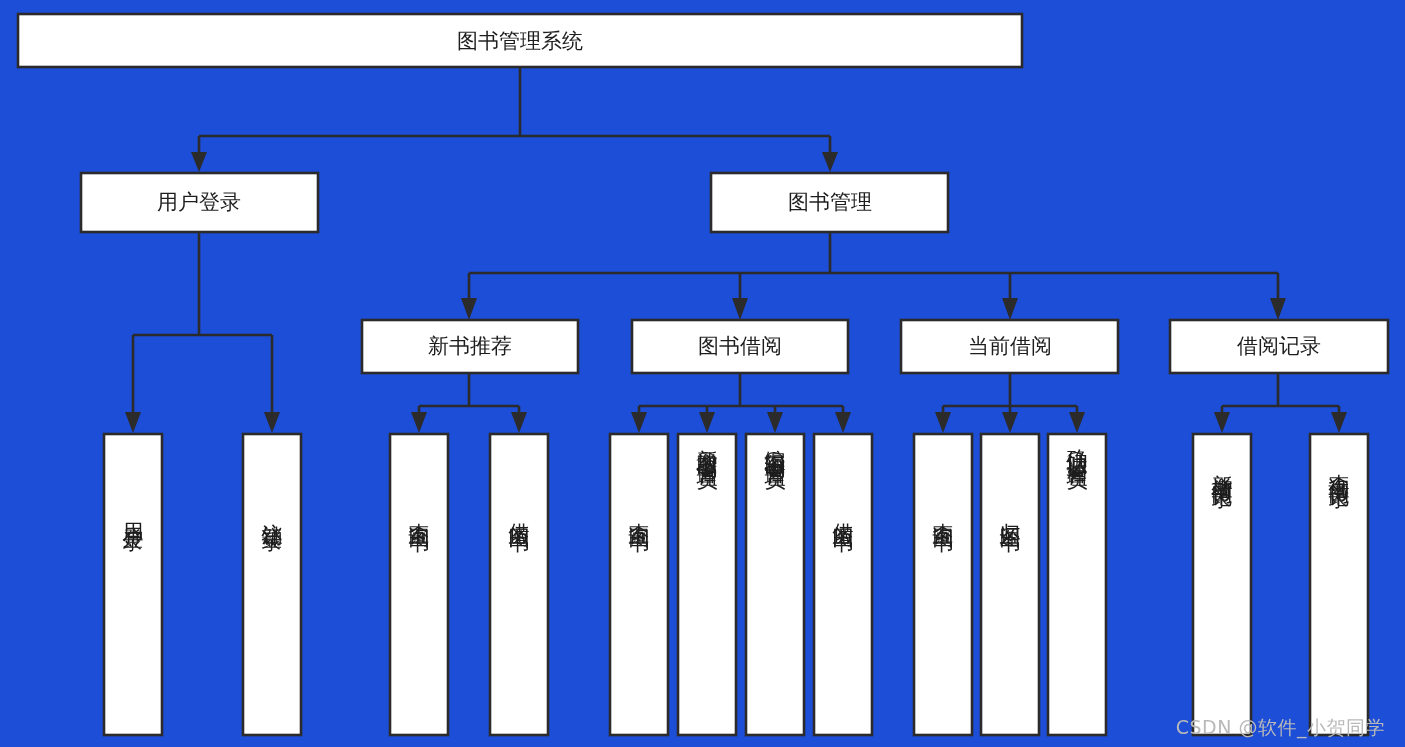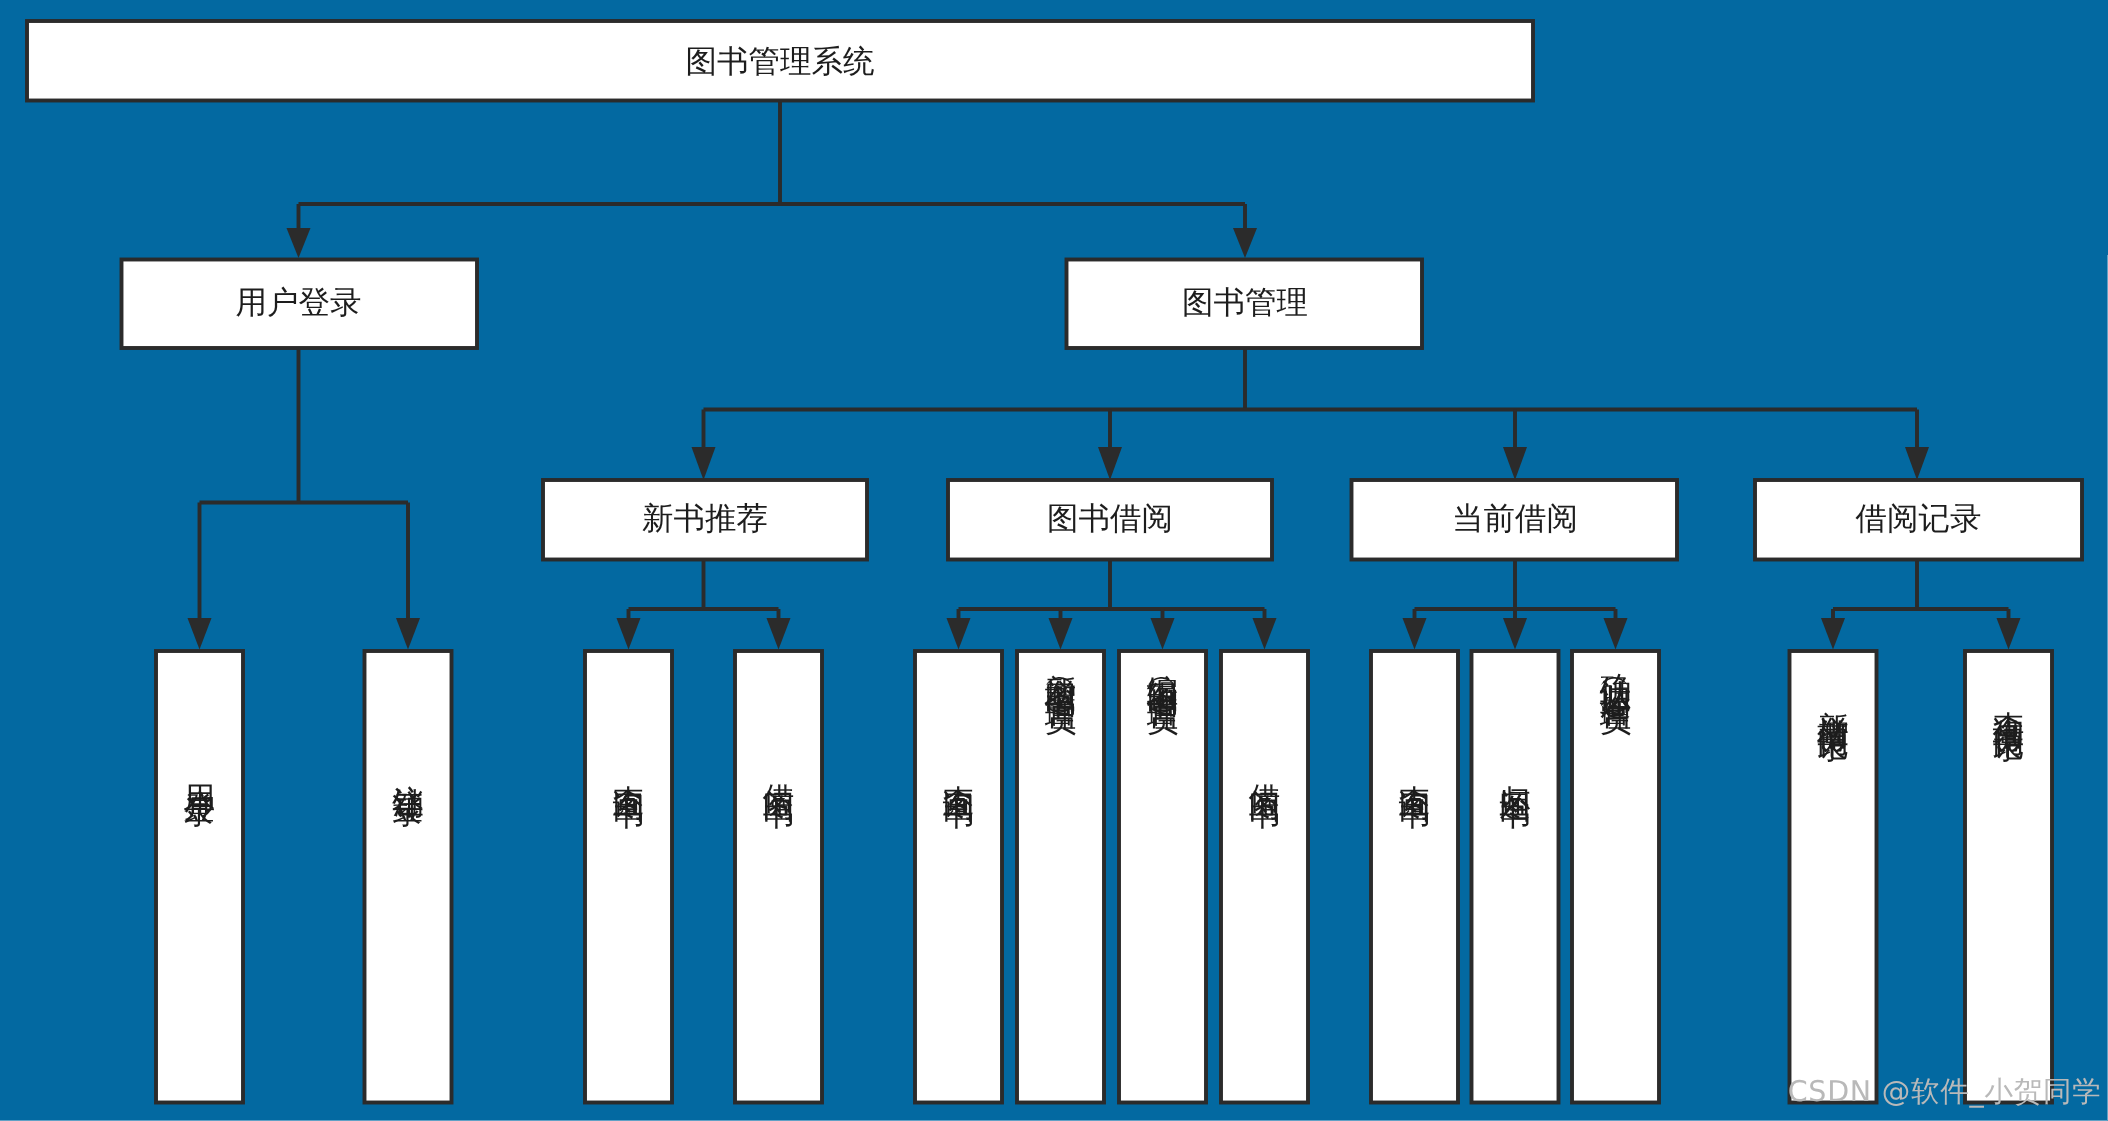--- a/index.html
+++ b/index.html
@@ -10,21 +10,21 @@
   body {
     width: 1405px;
     height: 747px;
     font-family: "DejaVu Sans", "Liberation Sans", sans-serif;
     overflow: hidden;
   }
   #diagram-root {
     position: relative;
     width: 1405px;
     height: 747px;
-    background: #0369a1;
+    background: #1d4ed8;
   }
   svg#flow-svg {
     position: absolute;
     left: 0;
     top: 0;
     width: 1405px;
     height: 747px;
     display: block;
   }
   .node-box {
@@ -53,21 +53,21 @@
     font-family: "DejaVu Sans", "Liberation Sans", sans-serif;
     font-size: 21px;
     fill: #1d1d1d;
     writing-mode: vertical-rl;
     text-orientation: upright;
     letter-spacing: 3px;
     white-space: pre;
   }
   .watermark {
     position: absolute;
-    right: 4px;
+    right: 20px;
     bottom: 6px;
     font-family: "DejaVu Sans", "Liberation Sans", sans-serif;
     font-size: 19px;
     color: #b9b9b9;
     letter-spacing: 0.5px;
     user-select: none;
     pointer-events: none;
     white-space: nowrap;
     margin-top: 30px;
   }

